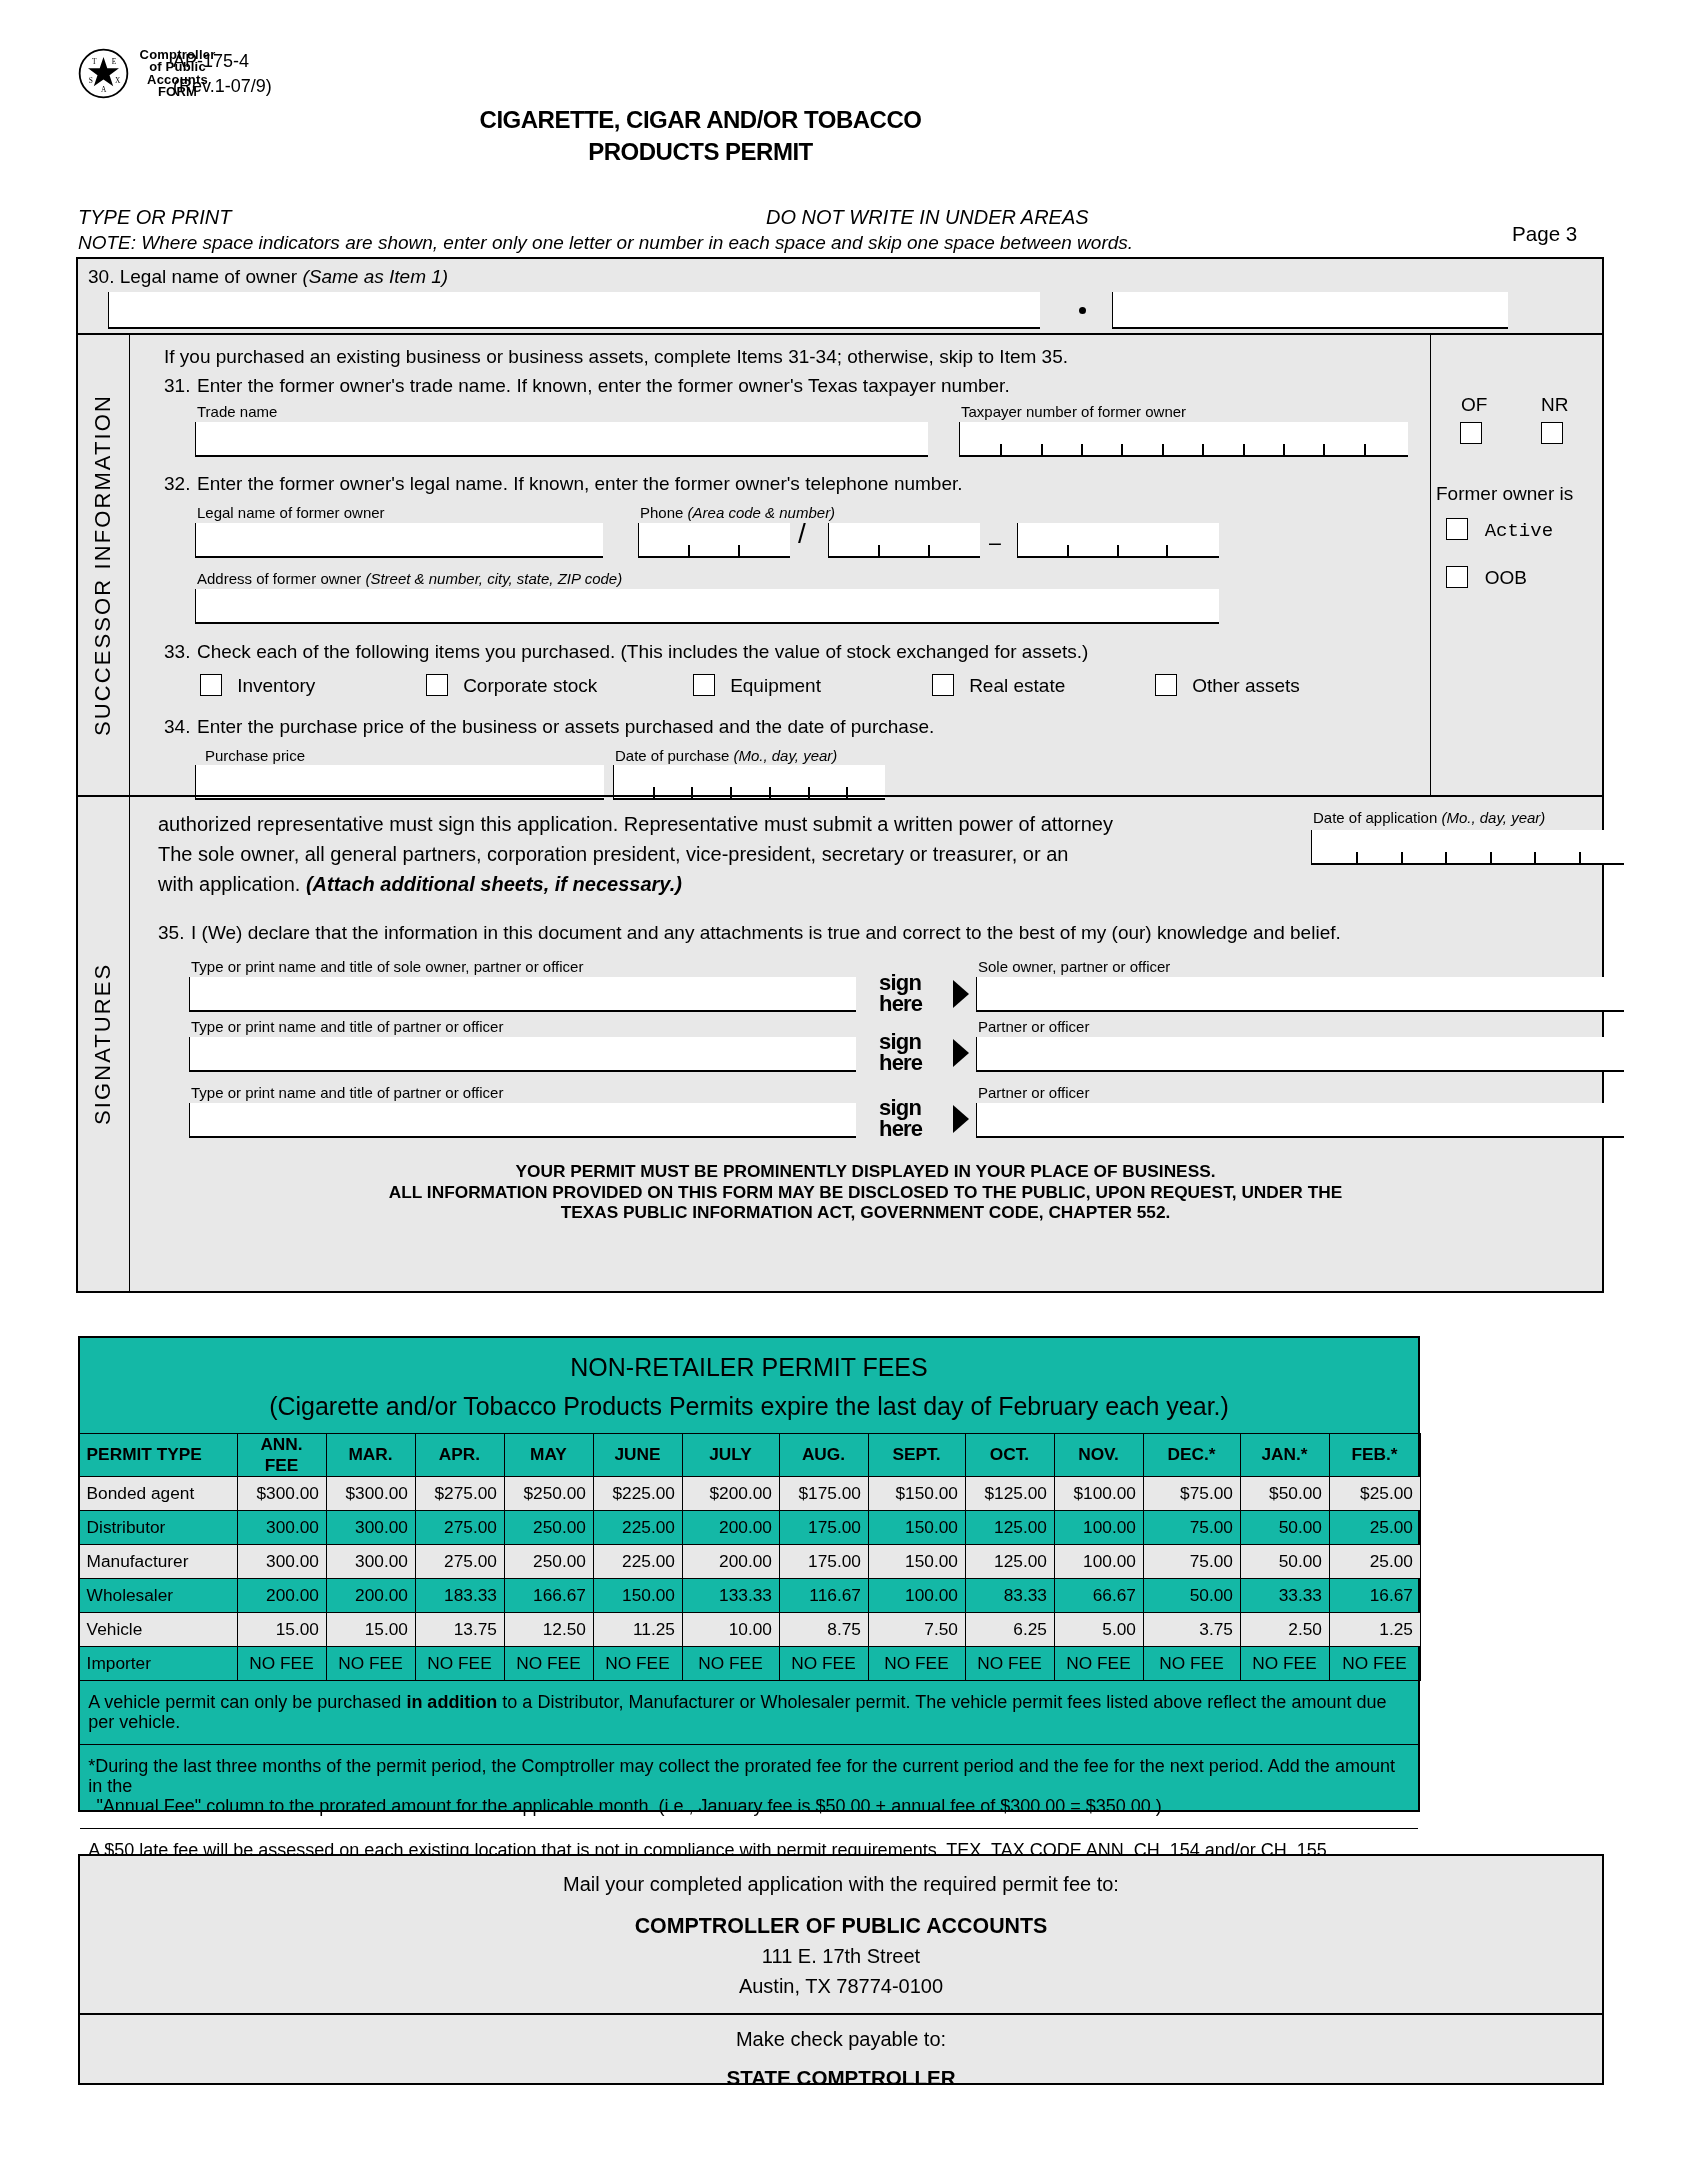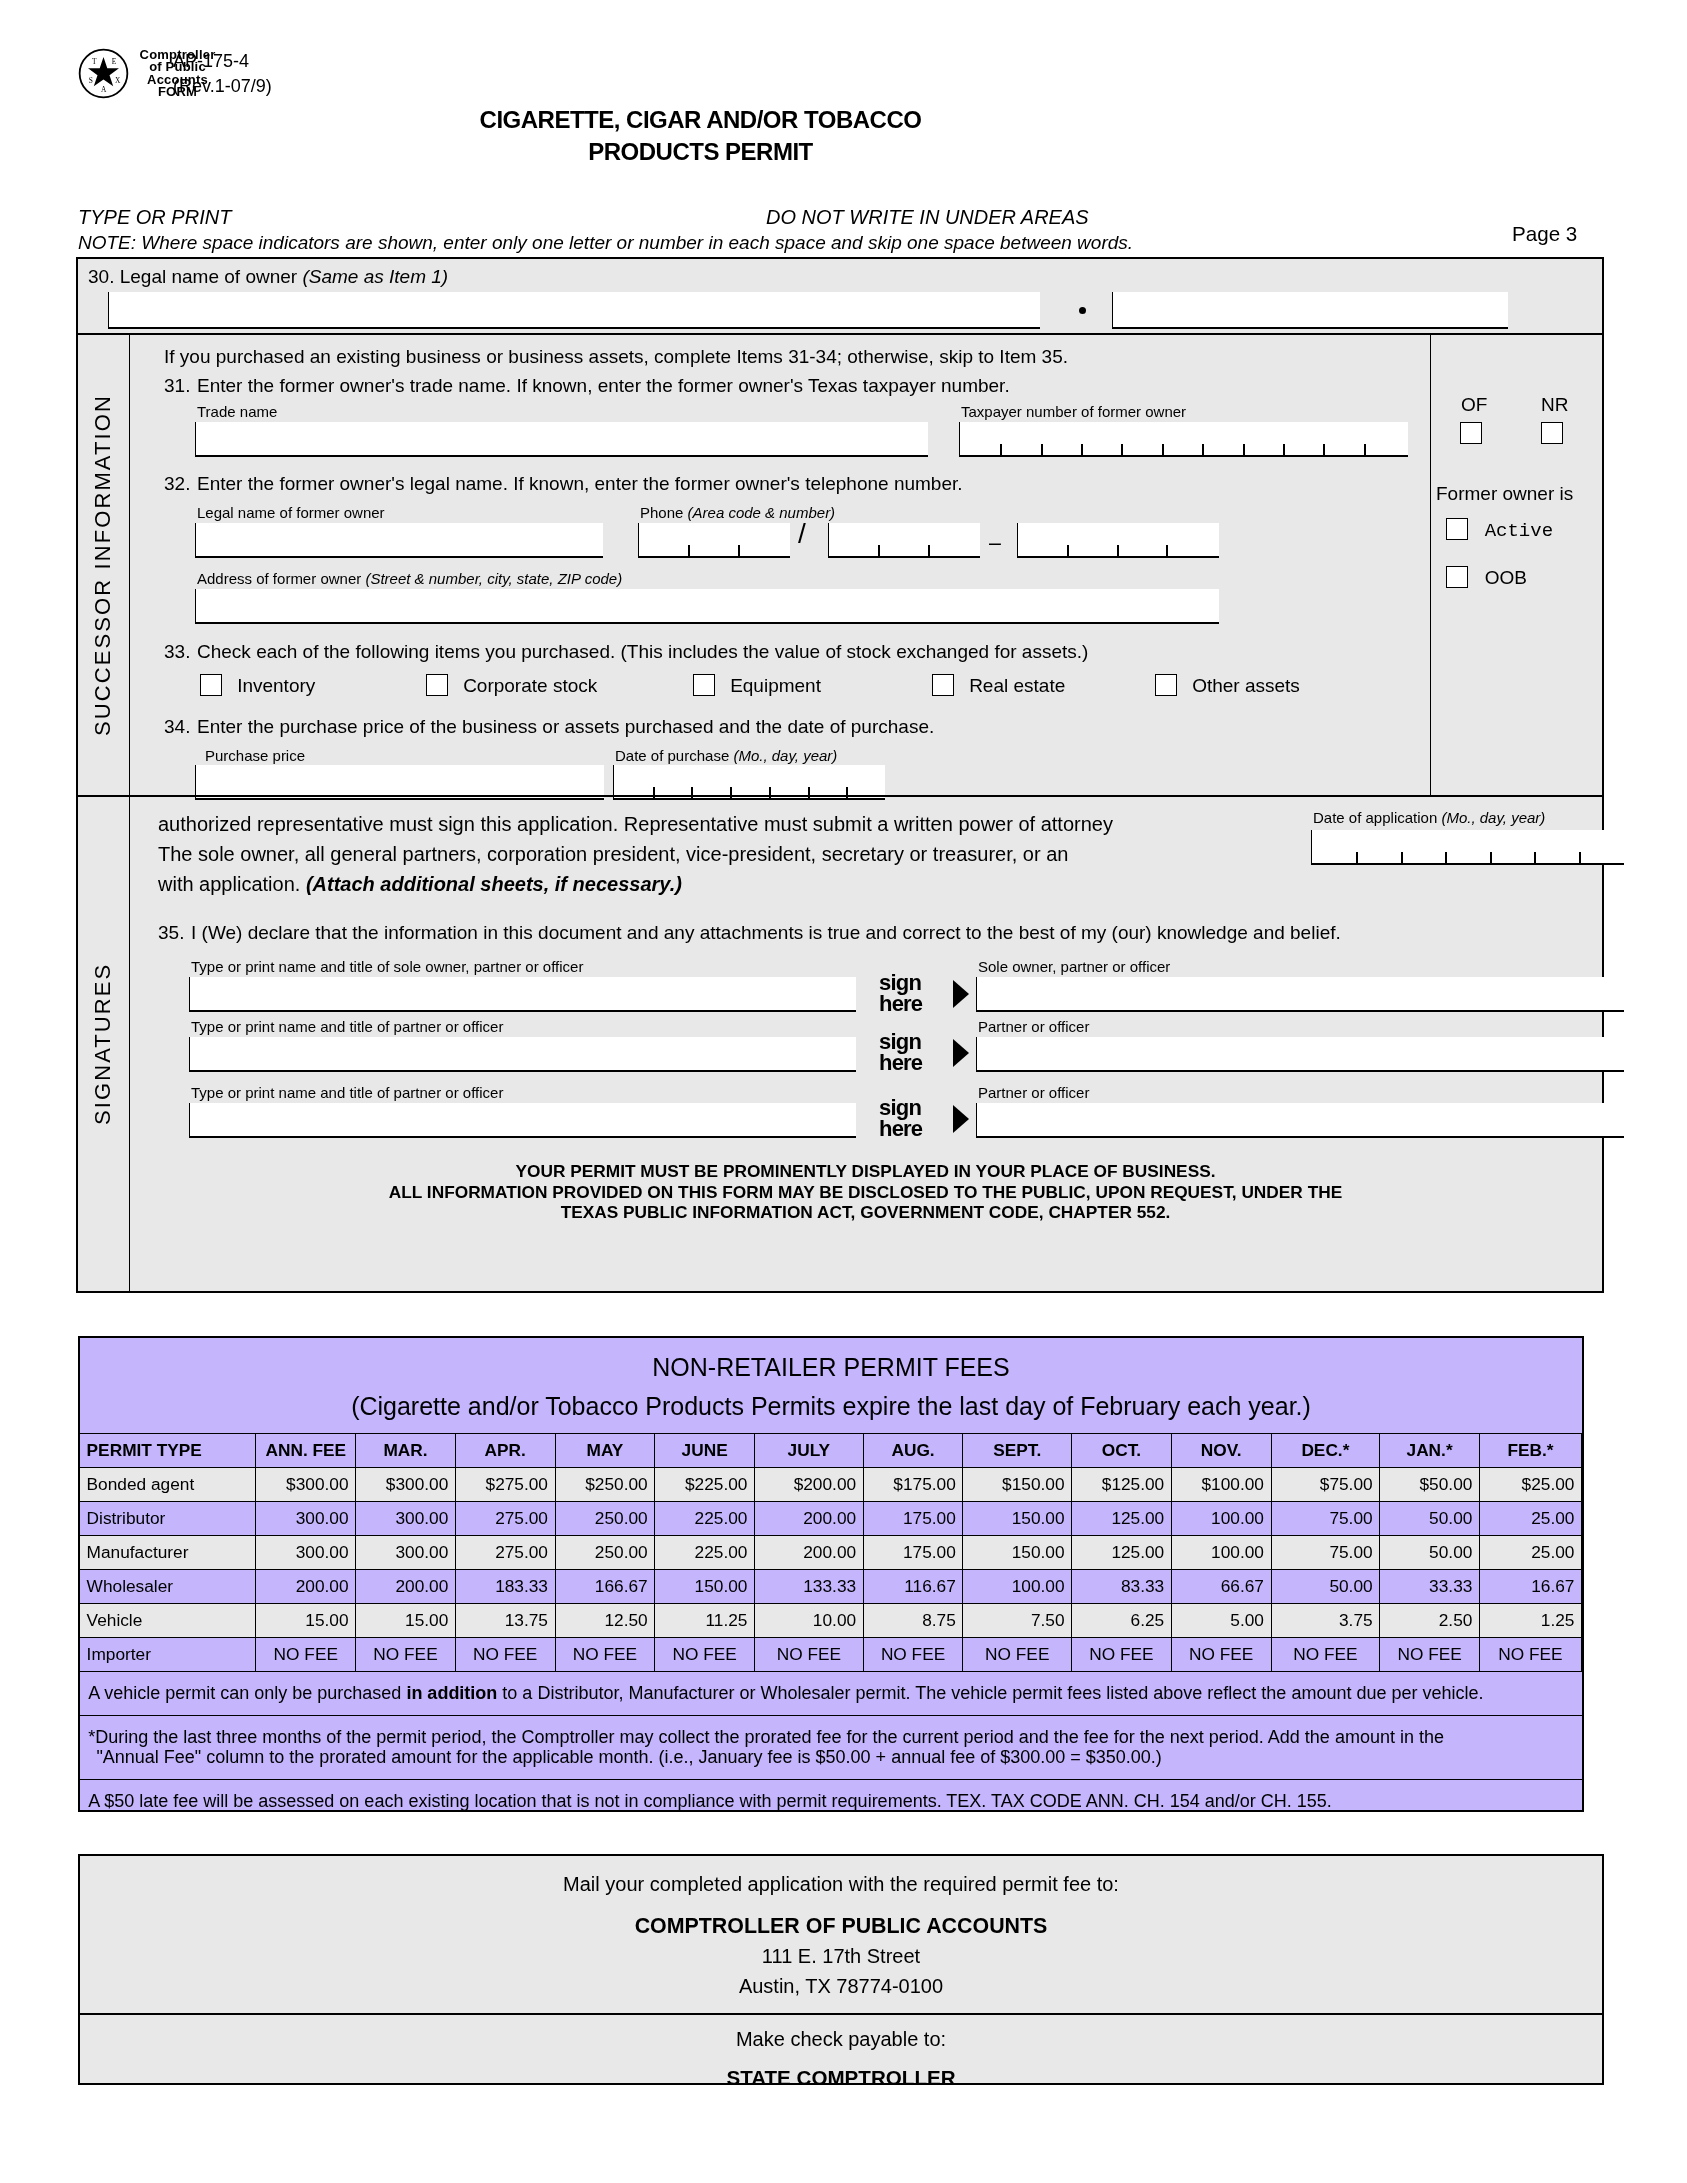--- a/index.html
+++ b/index.html
@@ -73,22 +73,22 @@
 
   .signhere { position:absolute; width:79px; font-size:22px; font-weight:bold;
               line-height:21.4px; letter-spacing:-0.8px; }
   .arrow { position:absolute; width:0; height:0; border-top:14px solid transparent;
            border-bottom:14px solid transparent; border-left:16.5px solid #000; }
 
   .notice { position:absolute; left:0; width:100%; text-align:center;
             font-size:17.3px; font-weight:bold; line-height:20.6px; }
 
   
-  .feebox { position:absolute; left:78px; top:1336px; width:1506px; height:476px;
-            border:2.5px solid #000; background:#c4b5fd; box-sizing:border-box; }
+  .feebox { position:absolute; left:78px; top:1336px; width:1342px; height:476px;
+            border:2.5px solid #000; background:#14b8a6; box-sizing:border-box; }
   .feetitle { text-align:center; font-size:25px; padding-top:15px; }
   .feesub { text-align:center; font-size:25px; padding-top:10px; padding-bottom:11.5px; }
   table.fees { border-collapse:collapse; width:100%; table-layout:fixed; }
   table.fees th, table.fees td { border:1.6px solid #000; font-size:17.3px; height:33px; padding:0 6.6px; }
   table.fees th { font-weight:bold; text-align:center; }
   table.fees th.first, table.fees td.first { text-align:left; border-left:none; }
   table.fees td { text-align:right; }
   table.fees tr.alt td { background:#e8e8e8; }
   table.fees tr.nofee td { text-align:center; }
   table.fees tr.nofee td.first { text-align:left; }

